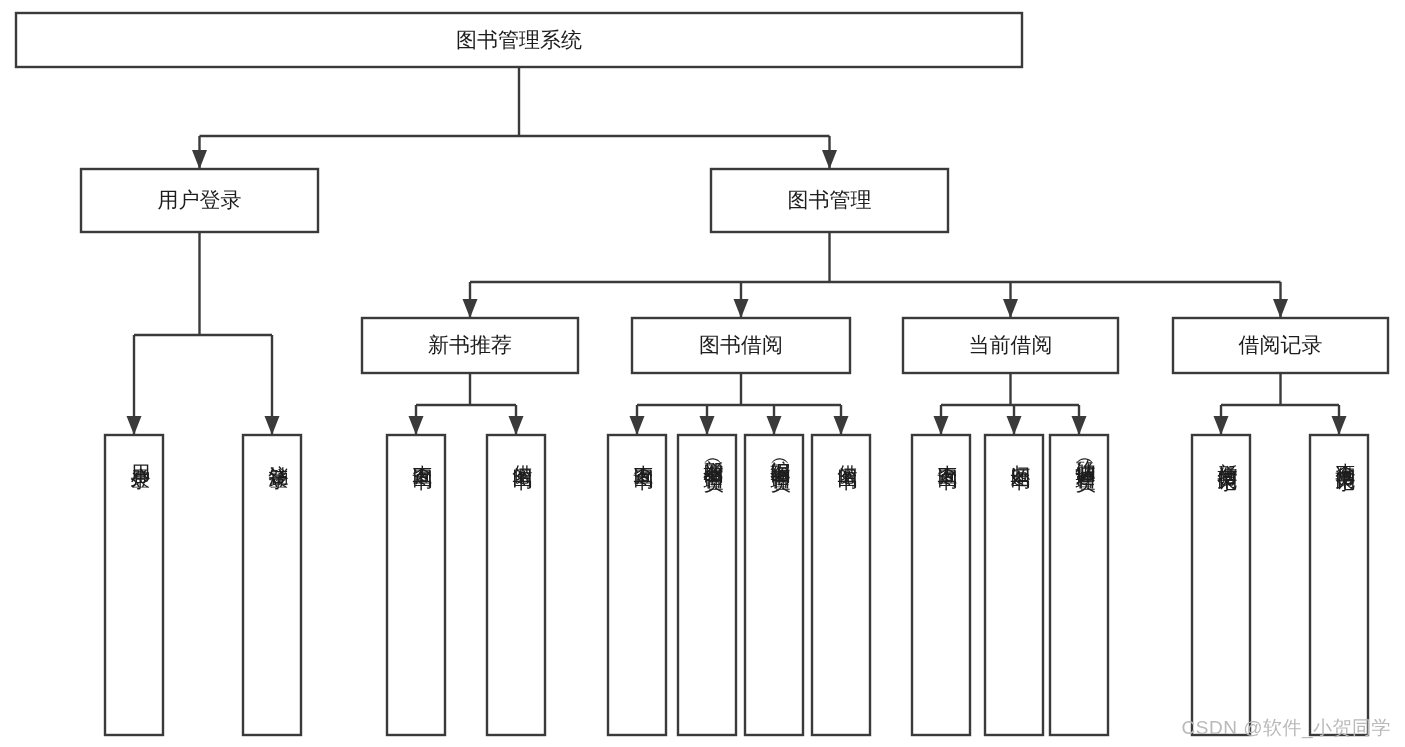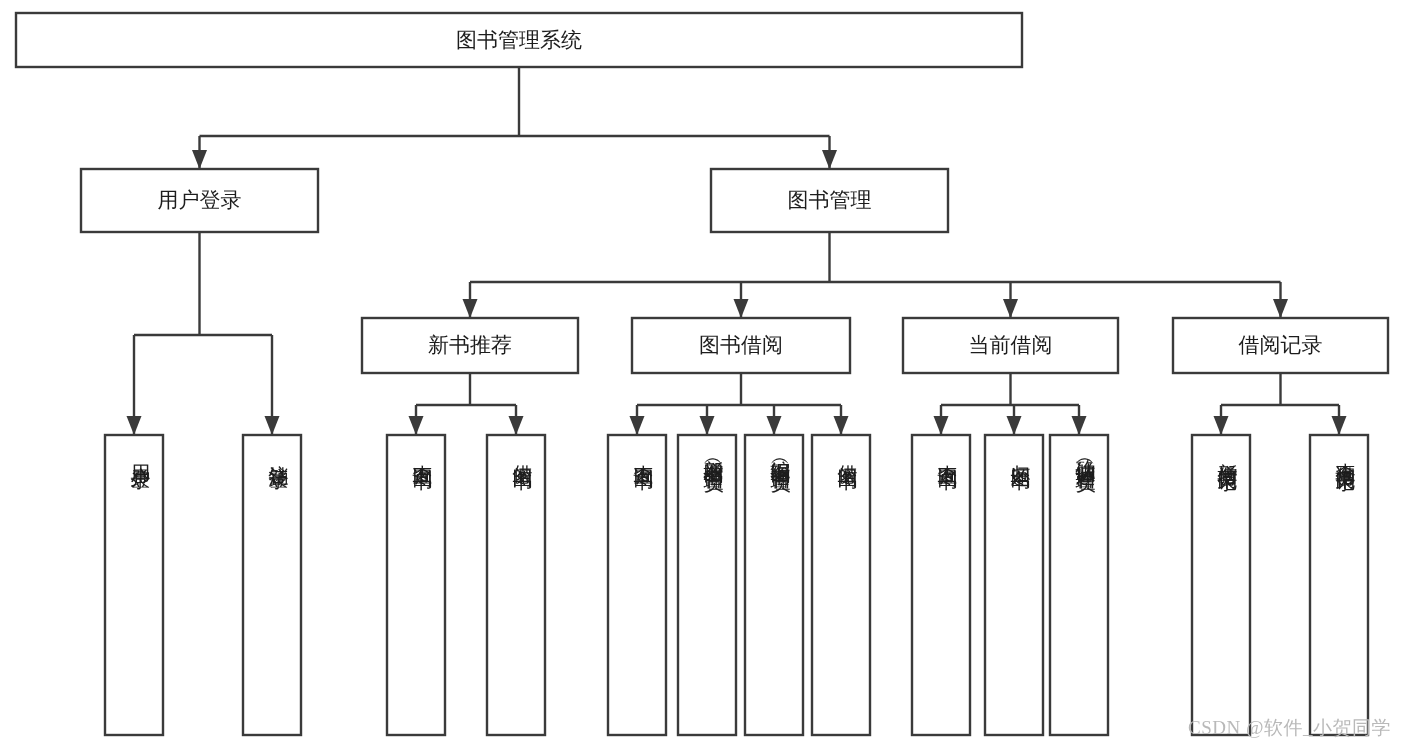--- a/index.html
+++ b/index.html
@@ -53,21 +53,21 @@
     font-size: 20px;
     fill: #1d1d1d;
     text-anchor: middle;
     writing-mode: vertical-rl;
     letter-spacing: 2px;
   }
   .watermark {
     position: absolute;
     right: 14px;
     bottom: 6px;
-    font-family: Liberation Serif, serif;
+    font-family: Liberation Sans, sans-serif;
     font-size: 19px;
     color: #b9b9b9;
     letter-spacing: 0.5px;
     white-space: nowrap;
     pointer-events: none;
   }
 </style>
 </head>
 <body>
 

